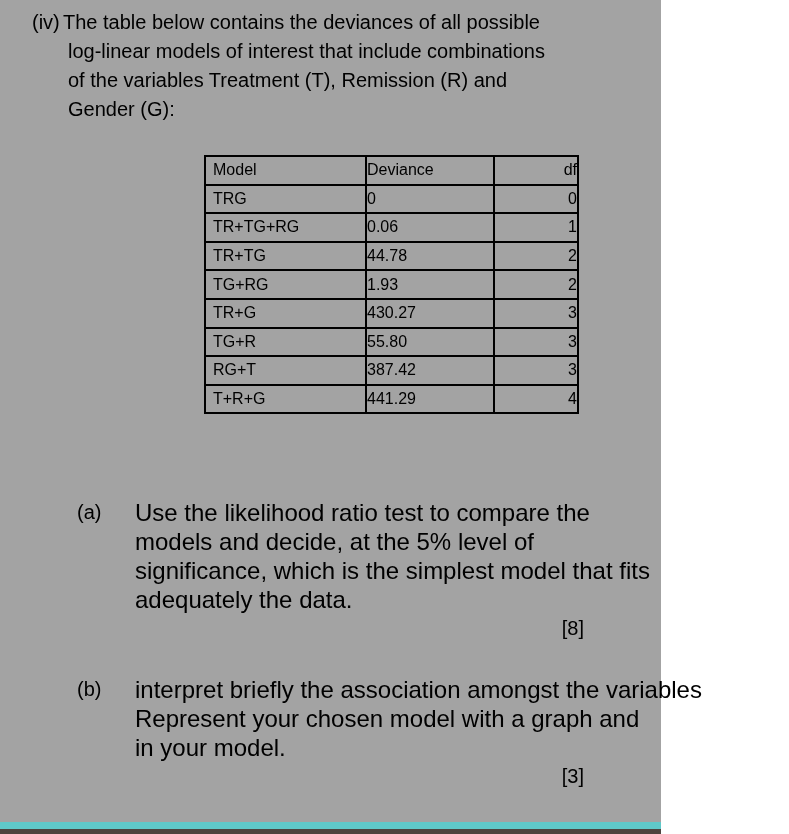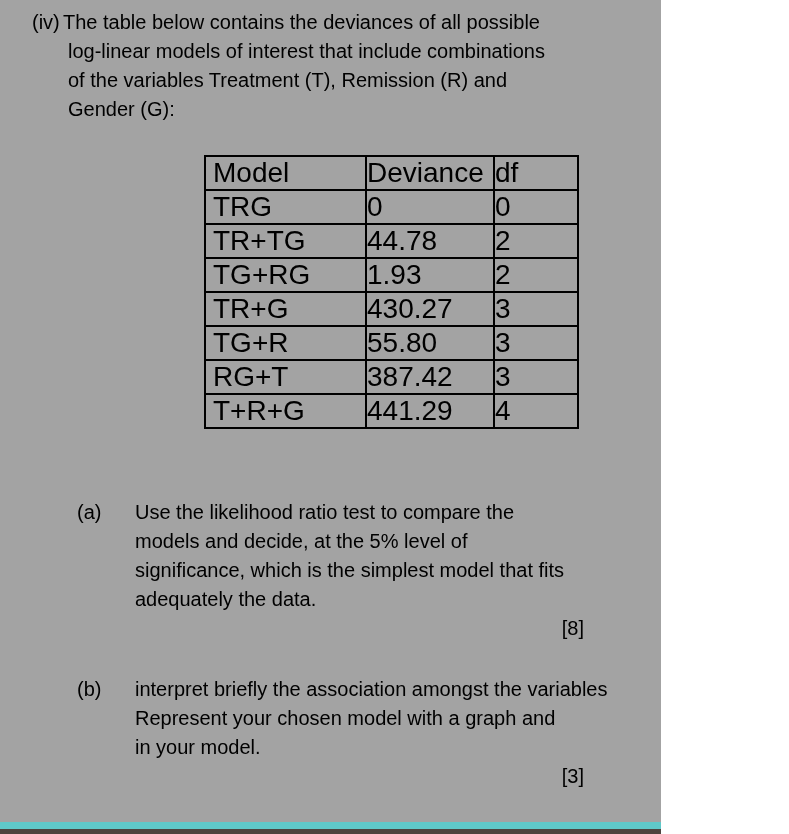--- a/index.html
+++ b/index.html
@@ -27,45 +27,45 @@
   }
   .intro-line { padding-left: 36px; }
   .intro-line.first { padding-left: 0; }
   .q-num { display: inline-block; width: 31px; }
 
   
   .dev-table {
     position: absolute;
     left: 204px; top: 155px;
     border-collapse: collapse;
-    font-size: 28px;
+    font-size: 16px;
   }
   .dev-table th, .dev-table td {
     border: 2px solid #000000;
     height: 28.6px;
     font-weight: normal;
     padding: 0;
     white-space: nowrap;
   }
   .col-model { width: 161px; text-align: left; padding-left: 7px !important; }
   .col-dev   { width: 128px; text-align: left; }
-  .col-df    { width: 84px;  text-align: left; }
+  .col-df    { width: 84px;  text-align: right; }
   td.col-dev { padding-right: 22px !important; }
 
   
   .part-label {
     position: absolute;
     left: 77px;
     font-size: 20px;
     line-height: 29px;
   }
   .part-text {
     position: absolute;
     left: 135px;
-    font-size: 20px;
+    font-size: 24px;
     line-height: 29px;
     white-space: nowrap;
   }
   .part-a-label, .part-a-text { top: 498px; }
   .part-b-label, .part-b-text { top: 675px; }
   .marks {
     position: absolute;
     right: 77px;
     font-size: 20px;
     line-height: 29px;
@@ -105,20 +105,25 @@
         <th class="col-model">Model</th>
         <th class="col-dev">Deviance</th>
         <th class="col-df">df</th>
       </tr>
     </thead>
     <tbody>
       <tr>
         <td class="col-model">TRG</td>
         <td class="col-dev">0</td>
         <td class="col-df">0</td>
+      </tr>
+      <tr>
+        <td class="col-model">TR+TG+RG</td>
+        <td class="col-dev">0.06</td>
+        <td class="col-df">1</td>
       </tr>
       <tr>
         <td class="col-model">TR+TG</td>
         <td class="col-dev">44.78</td>
         <td class="col-df">2</td>
       </tr>
       <tr>
         <td class="col-model">TG+RG</td>
         <td class="col-dev">1.93</td>
         <td class="col-df">2</td>

